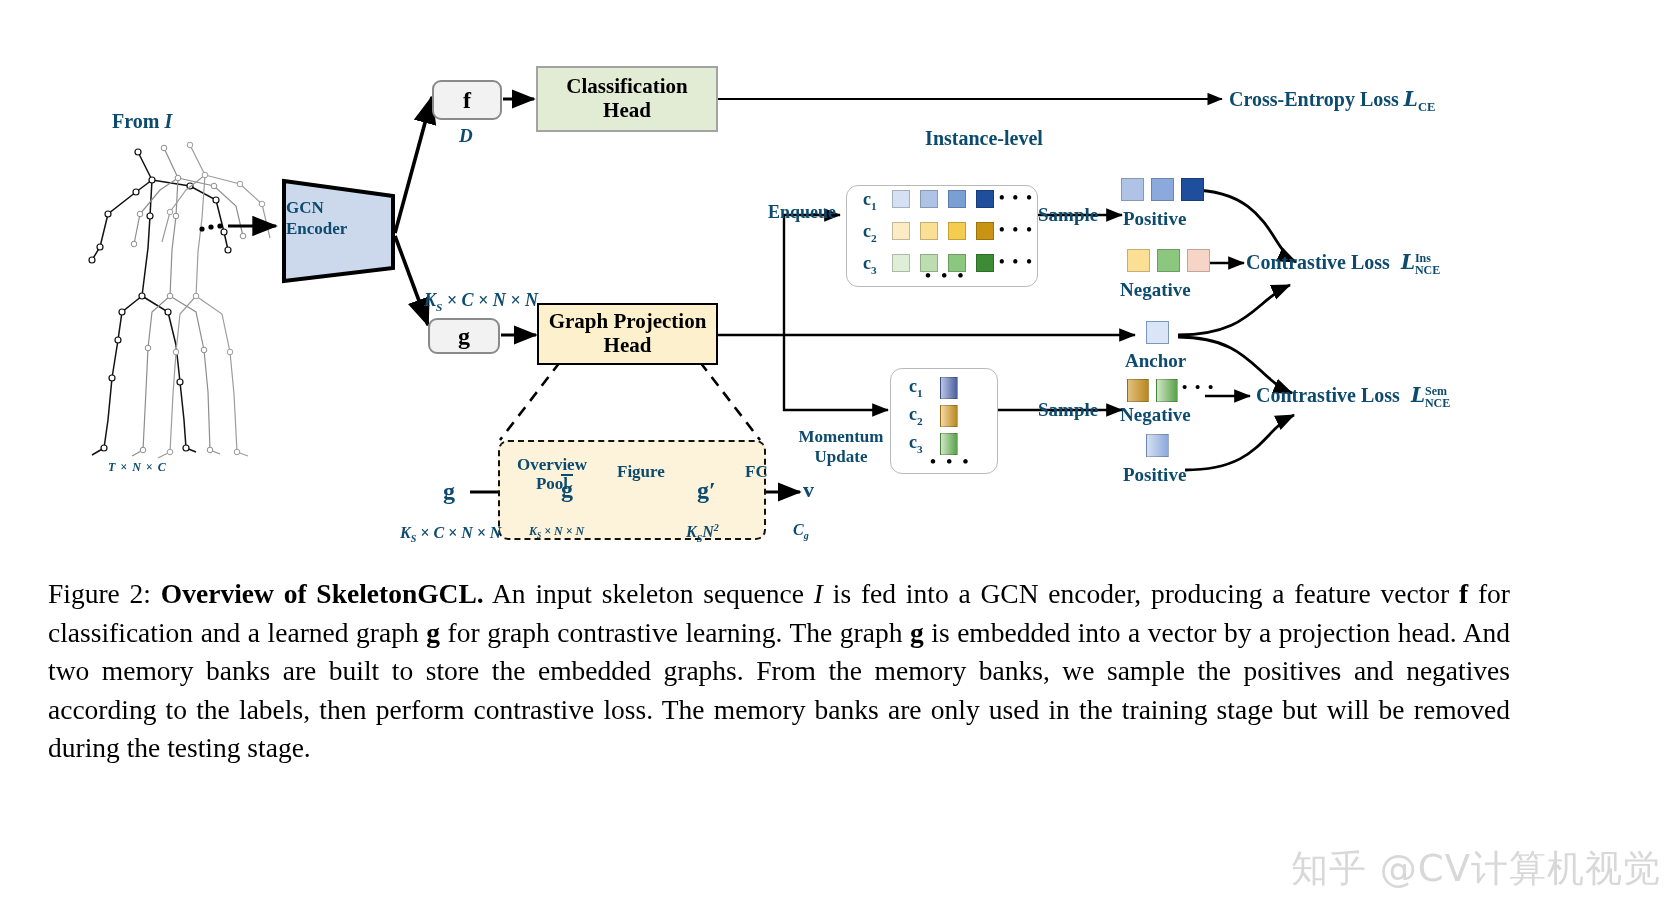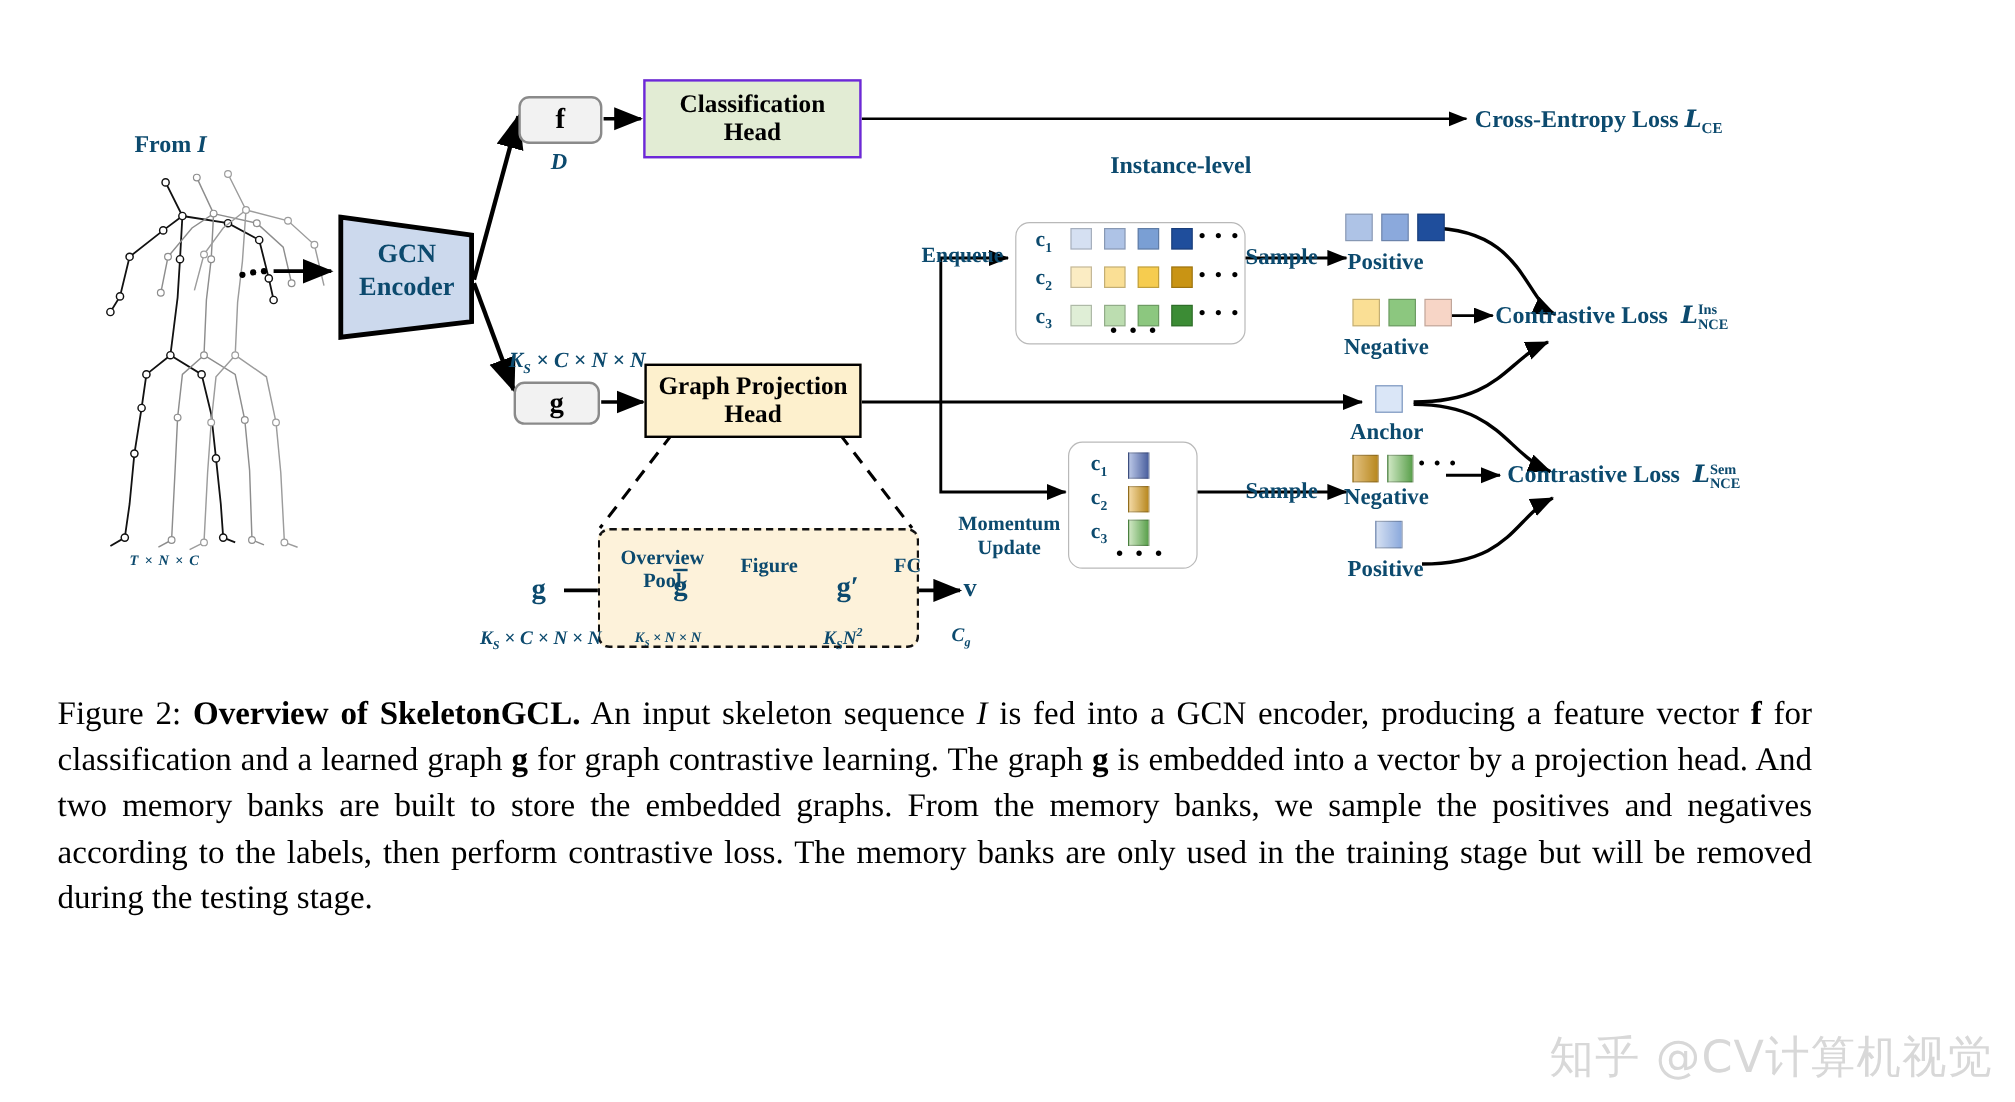--- a/index.html
+++ b/index.html
@@ -9,39 +9,39 @@
     position:relative;overflow:hidden;
   }
   #fig{position:absolute;left:0;top:0;width:1679px;height:560px;}
   .abs{position:absolute;}
   .lbl{font-family:"Liberation Serif",serif;font-weight:bold;color:#0c4a6e;white-space:nowrap;}
   .it{font-style:italic;}
 
   
   .box{position:absolute;box-sizing:border-box;display:flex;align-items:center;justify-content:center;
        text-align:center;font-weight:bold;color:#000;line-height:1.12;}
-  .box-cls{background:#e2ecd4;border:2px solid #6d28d9;font-size:21px;}
+  .box-cls{background:#e2ecd4;border:2px solid #a3a3a3;font-size:21px;}
   .box-gph{background:#fdf0cd;border:2px solid #000;font-size:21px;}
   .pill{background:#f2f2f2;border:2px solid #8a8a8a;border-radius:9px;font-size:24px;}
   .bank{background:#ffffff;border:1.6px solid #b9b9b9;border-radius:12px;position:absolute;}
   .projbox{position:absolute;background:#fdf2da;border:2px dashed #111;border-radius:10px;}
 
   
   .sw{position:absolute;box-sizing:border-box;border:1px solid rgba(0,0,0,.22);}
 
   .cap{
     position:absolute;left:48px;top:575px;width:1462px;
     font-family:"Liberation Serif",serif;font-size:27.5px;line-height:1.40;
     color:#000;text-align:justify;
   }
   .cap b{font-weight:bold;}
   .cap .mi{font-style:italic;}
   .cap .mb{font-weight:bold;font-family:"Liberation Serif",serif;}
 
-  .wm{position:absolute;right:18px;bottom:12px;font-family:"DejaVu Sans",sans-serif;
+  .wm{position:absolute;right:18px;bottom:24px;font-family:"DejaVu Sans",sans-serif;
       font-size:37px;color:#d8d8d8;letter-spacing:1px;white-space:nowrap;}
 
   sub{font-size:.63em;} sup{font-size:.63em;}
   .script{font-family:"DejaVu Serif",serif;font-style:italic;}
 </style>
 </head>
 <body>
 
 <div id="fig">
 
@@ -172,21 +172,21 @@
     <line x1="470" y1="492" x2="553" y2="492" stroke="#000" stroke-width="3" marker-end="url(#ah)"></line>
     <line x1="600" y1="492" x2="690" y2="492" stroke="#000" stroke-width="3" marker-end="url(#ah)"></line>
     <line x1="735" y1="492" x2="800" y2="492" stroke="#000" stroke-width="3" marker-end="url(#ah)"></line>
   </svg>
 
   <div class="abs lbl" style="left:112px;top:110px;font-size:20px;">
     <span>From </span><span class="it">I</span>
   </div>
   <div class="abs lbl it" style="left:108px;top:460px;font-size:12px;letter-spacing:1px;">T × N × C</div>
 
-  <div class="abs lbl" style="left:286px;top:197px;width:106px;text-align:center;font-size:22px;line-height:1.25;">
+  <div class="abs lbl" style="left:286px;top:197px;width:106px;font-size:17px;line-height:1.25;">
     <div>GCN</div>
     <div>Encoder</div>
   </div>
 
   <div class="box pill" style="left:432px;top:80px;width:70px;height:40px;">f</div>
   <div class="abs lbl it" style="left:459px;top:125px;font-size:19px;">D</div>
 
   <div class="box box-cls" style="left:536px;top:66px;width:182px;height:66px;flex-direction:column;">
     <span>Classification</span>
     <span>Head</span>

